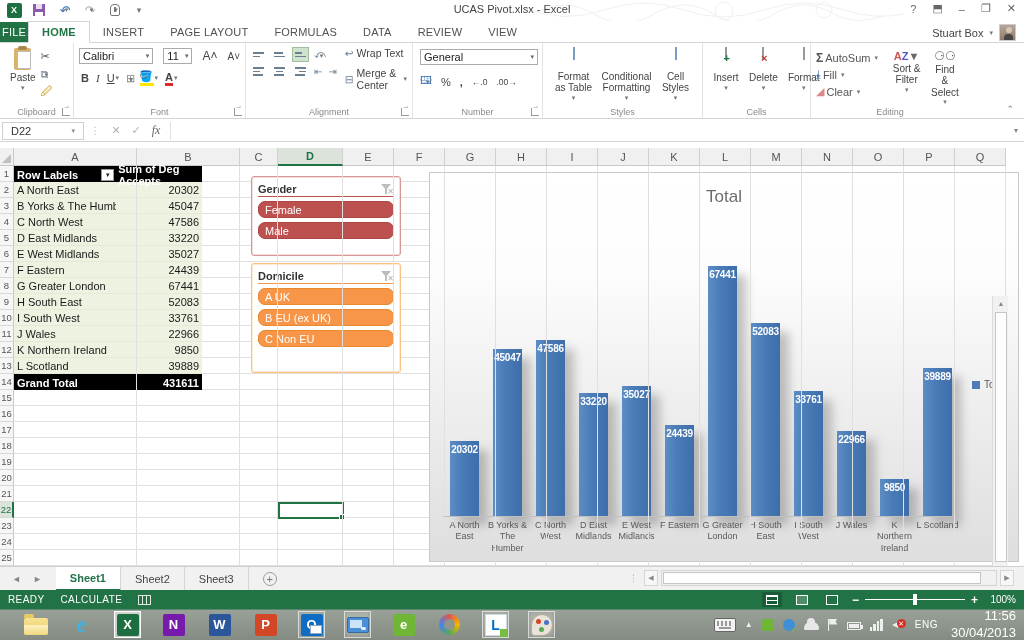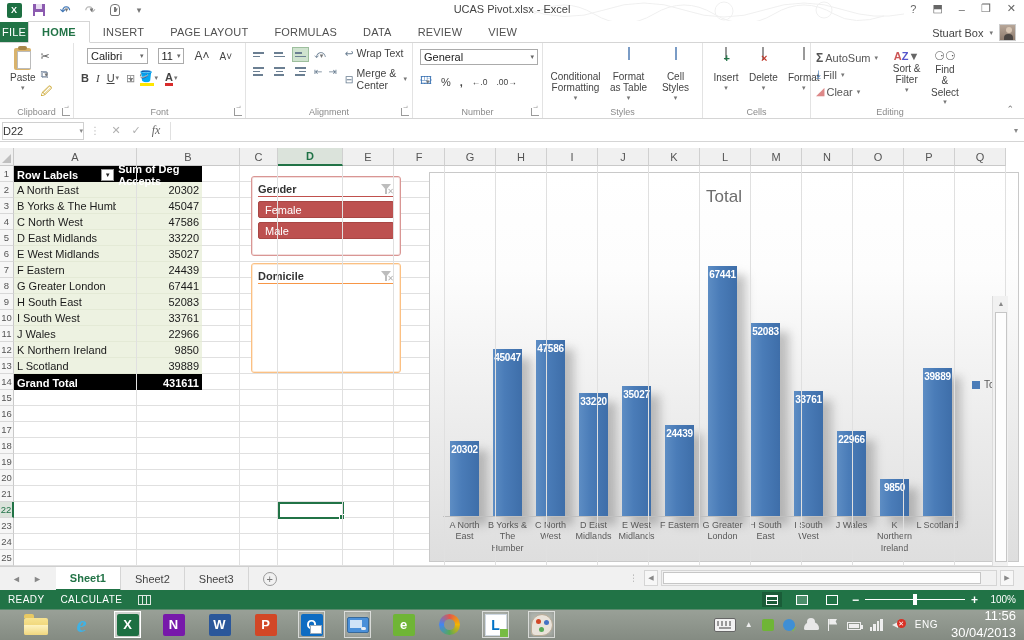--- a/index.html
+++ b/index.html
@@ -40,21 +40,21 @@
   .rgroup-label { position:absolute; bottom:1px; left:0; width:100%; text-align:center; font-size:9px; color:#8a8a8a; }
   .launcher { position:absolute; bottom:2px; right:3px; width:8px; height:8px; border-left:1px solid #9a9a9a; border-bottom:1px solid #9a9a9a; }
   .launcher:before { content:"⌐"; position:absolute; top:-5px; left:1px; font-size:8px; color:#9a9a9a; transform:rotate(180deg); }
   .bigbtn { display:inline-flex; flex-direction:column; align-items:center; justify-content:flex-start; height:58px; padding:2px 5px; font-size:10px; color:#444; text-align:center; line-height:1.15; }
   .bigbtn .drop { font-size:7px; color:#777; }
   .clip-icn { width:17px; height:22px; background:#d9b36c; border-radius:2px; position:relative; margin-bottom:2px; }
   .clip-icn:before { content:""; position:absolute; top:-2px; left:4px; width:9px; height:4px; background:#a9874a; border-radius:2px; }
   .clip-icn:after { content:""; position:absolute; top:3px; left:3px; width:12px; height:16px; background:#fff; border:1px solid #bbb; }
   .smallstack { display:flex; flex-direction:column; gap:3px; padding-top:3px; }
   .sbtn { font-size:11px; color:#555; height:15px; display:flex; align-items:center; gap:2px; }
-  .fontrow { display:flex; align-items:center; gap:10px; margin:2px 8px 4px;text-align:right; }
+  .fontrow { display:flex; align-items:center; gap:10px; margin:2px 0 4px;text-align:right; }
   .combo { border:1px solid #ababab; background:#fff; font-size:11px; color:#222; padding:1px 3px; display:flex; align-items:center; justify-content:space-between; }
   .combo .drop { font-size:7px; color:#666; margin-left:4px; }
   .fmtrow { display:flex; align-items:center; gap:7px; font-size:11px; color:#444; padding:2px 2px; }
   .fmtrow b { font-weight:bold; } .fmtrow i { font-family:"Liberation Serif",serif; } .fmtrow u { text-decoration:underline; }
   .grow-chip { font-size:12px; color:#444; }
   .alrow { display:flex; gap:6px; align-items:center; padding:2px 0; }
   .al-icn { width:15px; height:13px; display:flex; flex-direction:column; justify-content:center; gap:2px; padding:1px 2px; }
   .al-icn i { display:block; height:1.5px; background:#6b7f92; }
   .al-icn.sel { background:#cfe3cf; outline:1px solid #9dbf9d; }
   .wrapline { font-size:10.5px; color:#444; display:flex; align-items:center; gap:3px; padding:1px 0; }
@@ -65,21 +65,21 @@
      repeating-linear-gradient(0deg,#dce6f1,#dce6f1 4px,#7a9cc6 4px,#7a9cc6 5px); }
   .cells-icn { width:20px; height:16px; margin:2px auto 0; border:1px solid #999;
      background:repeating-linear-gradient(0deg,#fff,#fff 4px,#ccc 4px,#ccc 5px); position:relative; }
   .cells-icn.ins:before { content:"+"; position:absolute; right:-4px; bottom:-6px; color:#217346; font-weight:bold; font-size:11px; }
   .cells-icn.del:before { content:"×"; position:absolute; right:-4px; bottom:-6px; color:#c0392b; font-weight:bold; font-size:11px; }
   .edit-col { display:flex; flex-direction:column; gap:2px; padding-top:4px; }
   .collapse-chev { position:absolute; right:10px; bottom:4px; font-size:9px; color:#777; }
 
   
   .formulabar { position:absolute; top:120px; left:0; width:1024px; height:22px; background:#fff; border-bottom:1px solid #d5d5d5; display:flex; align-items:center; }
-  .namebox { width:82px; height:18px; margin-left:2px; border:1px solid #d0d0d0; font-size:11px; color:#333; display:flex; align-items:center; justify-content:space-between; padding:0 0; }
+  .namebox { width:82px; height:18px; margin-left:2px; border:1px solid #d0d0d0; font-size:11px; color:#333; display:flex; align-items:center; justify-content:space-between; padding:0 8px; }
   .namebox .drop { font-size:7px; color:#888; }
   .fb-sep { color:#bbb; font-size:10px; margin:0 6px; }
   .fb-btn { width:20px; text-align:center; font-size:11px; color:#b0b0b0; }
   .fb-fx { color:#666; font-family:"Liberation Serif",serif; font-style:italic; font-size:12px; }
   .fb-input { flex:1; height:18px; border-left:1px solid #e0e0e0; margin-left:4px; font-size:11px; padding:0 4px; color:#333; }
   .fb-expand { width:16px; color:#888; font-size:8px; text-align:center; }
 
   
   .sheet { position:absolute; top:148px; left:0; width:1008px; height:418px; background:#fff; }
   .corner { position:absolute; top:0; left:0; width:14px; height:18px; background:#f0f0f0; border-right:1px solid #c9c9c9; border-bottom:1px solid #c9c9c9; }
@@ -109,21 +109,21 @@
   .slicer.gender { left:237px; top:10px; width:150px; height:80px; border:1px solid #d99694; box-shadow:0 0 0 1px #f3dedd inset; }
   .slicer.domicile { left:237px; top:97px; width:150px; height:110px; border:1px solid #fbc083; box-shadow:0 0 0 1px #fde9d4 inset; }
   .sl-head { display:flex; align-items:center; justify-content:space-between; height:16px; margin-bottom:3px; }
   .sl-title { font-size:11px; font-weight:bold; color:#333; }
   .gender .sl-head { border-bottom:1px solid #c0504d; }
   .domicile .sl-head { border-bottom:1px solid #f79646; }
   .sl-clear { position:relative; width:14px; height:12px; opacity:.65; }
   .sl-clear .fun { position:absolute; left:1px; top:1px; width:0; height:0; border-left:5px solid transparent; border-right:5px solid transparent; border-top:6px solid #9a9a9a; }
   .sl-clear .stem { position:absolute; left:5px; top:6px; width:1.5px; height:5px; background:#9a9a9a; }
   .sl-clear .x { position:absolute; right:0; bottom:-1px; font-size:8px; color:#888; line-height:8px; }
-  .sl-item { height:17px; border-radius:2px; color:#fff; font-size:11px; display:flex; align-items:center; padding:0 6px; margin-top:4px; }
+  .sl-item { height:17px; border-radius:7px; color:#fff; font-size:11px; display:flex; align-items:center; padding:0 6px; margin-top:4px; }
   .gender .sl-item { background:#bd5150; border:1px solid #a84644; }
   .domicile .sl-item { background:#f79648; border:1px solid #e8882f; }
 
   
   .chart { position:absolute; left:415px; top:6px; width:590px; height:390px; border:1px solid #c9c9c9;
     background:linear-gradient(180deg,#ffffff 0%,#fdfdfd 25%,#ececec 65%,#dedede 100%); }
   .ch-title { position:absolute; top:14px; width:100%; text-align:center; font-size:17px; color:#6d6d6d; }
   .bars { position:absolute; left:13px; top:93px; width:516px; height:250px; display:flex; align-items:flex-end; }
   .bar-slot { flex:1; display:flex; justify-content:center; align-items:flex-end; height:100%; }
   .bar { width:29px; background:linear-gradient(90deg,#5d8dc4,#4a7cb8 40%,#3e6ea9); box-shadow:9px 9px 9px rgba(110,110,110,.40); position:relative; }
@@ -394,28 +394,28 @@
         <span style="font-weight:bold;">,</span>
         <span style="font-size:8.5px;">←.0</span>
         <span style="font-size:8.5px;">.00→</span>
       </div>
       <div class="rgroup-label">Number</div>
       <div class="launcher"></div>
     </div>
 
     <div class="rgroup" style="width:160px;">
       <div style="display:flex;justify-content:space-around;">
+        <div class="bigbtn" style="width:50px;">
+          <span class="style-icn"><span class="tbl-icn"></span></span>
+          <span>Format as Table</span>
+            <span class="drop">▾</span>
+        </div>
         <div class="bigbtn" style="width:54px;">
           <span class="style-icn"><span class="cf-icn"></span></span>
           <span>Conditional Formatting</span>
-            <span class="drop">▾</span>
-        </div>
-        <div class="bigbtn" style="width:50px;">
-          <span class="style-icn"><span class="tbl-icn"></span></span>
-          <span>Format as Table</span>
             <span class="drop">▾</span>
         </div>
         <div class="bigbtn" style="width:42px;">
           <span class="style-icn"><span class="tbl-icn" style="background:repeating-linear-gradient(0deg,#fce4d6,#fce4d6 4px,#c58d6c 4px,#c58d6c 5px);"></span></span>
           <span>Cell Styles</span>
             <span class="drop">▾</span>
         </div>
       </div>
       <div class="rgroup-label">Styles</div>
     </div>
@@ -617,20 +617,25 @@
       </div>
       <div class="slicer domicile">
         <div class="sl-head">
           <span class="sl-title">Domicile</span>
           <span class="sl-clear">
               <span class="fun"></span>
               <span class="stem"></span>
               <span class="x">✕</span>
             </span>
         </div>
+        <div id="slicer1-items">
+            <div class="sl-item">A UK</div>
+            <div class="sl-item">B EU (ex UK)</div>
+            <div class="sl-item">C Non EU</div>
+          </div>
       </div>
 
       <div class="chart">
         <div class="ch-title">Total</div>
         <div class="bars" id="bars">
             <div class="bar-slot">
               <div class="bar" style="height: 75px;">
                 <span class="bar-val">20302</span>
               </div>
             </div>

